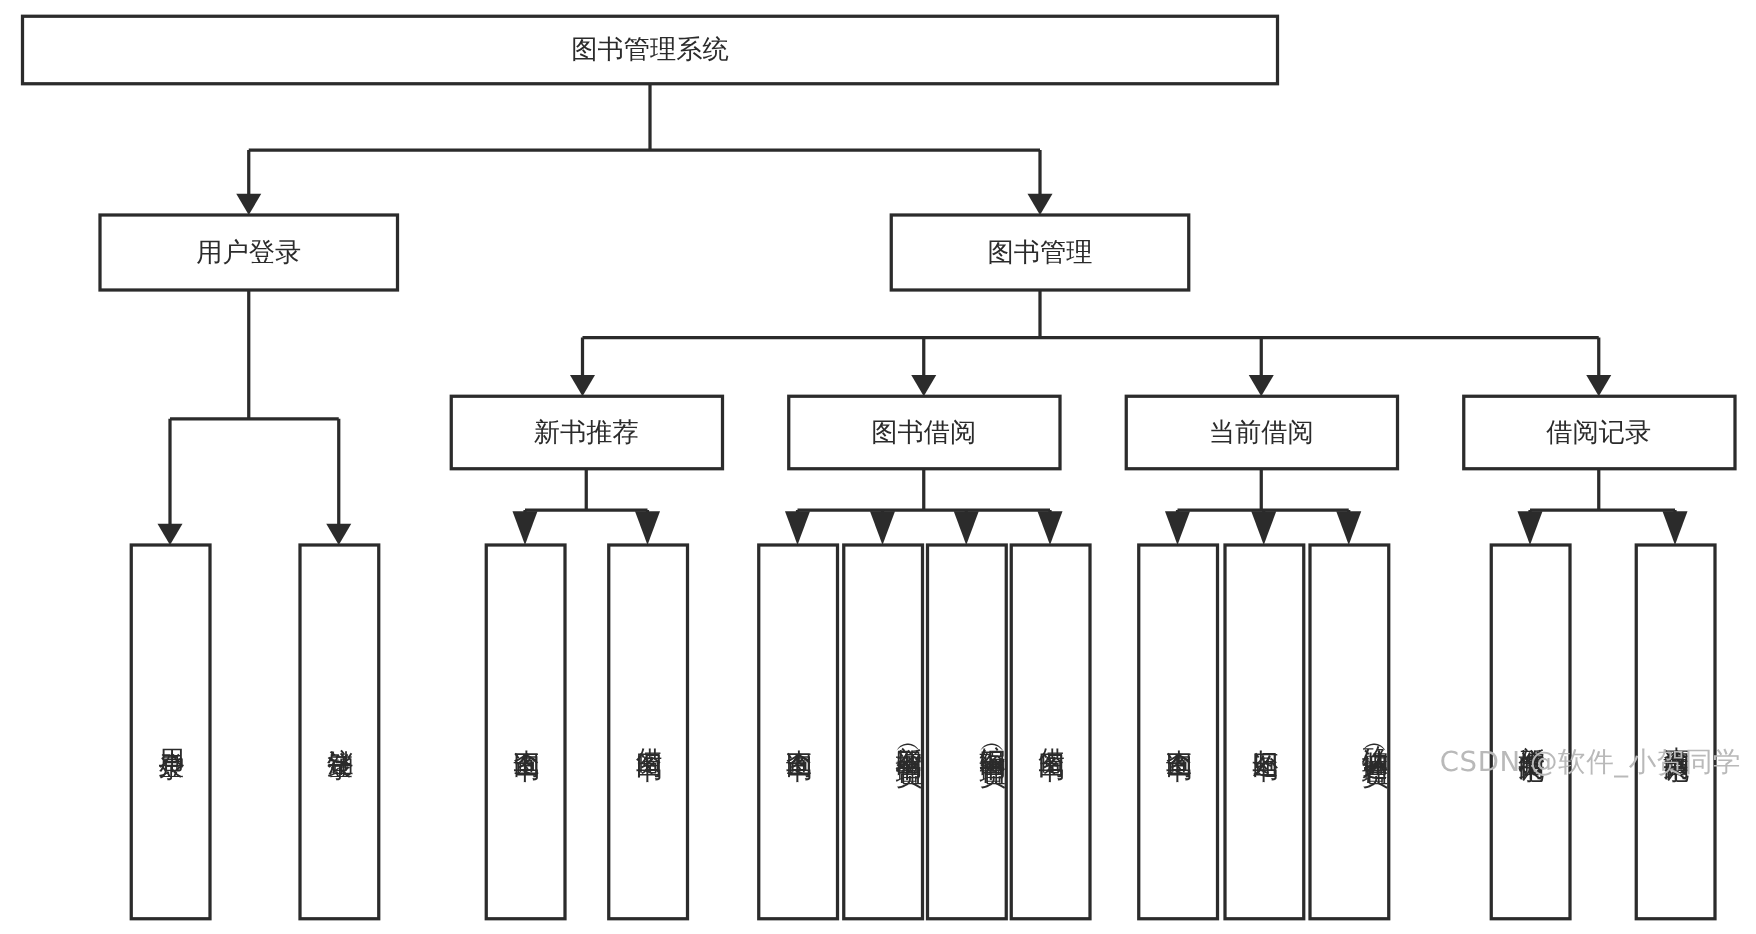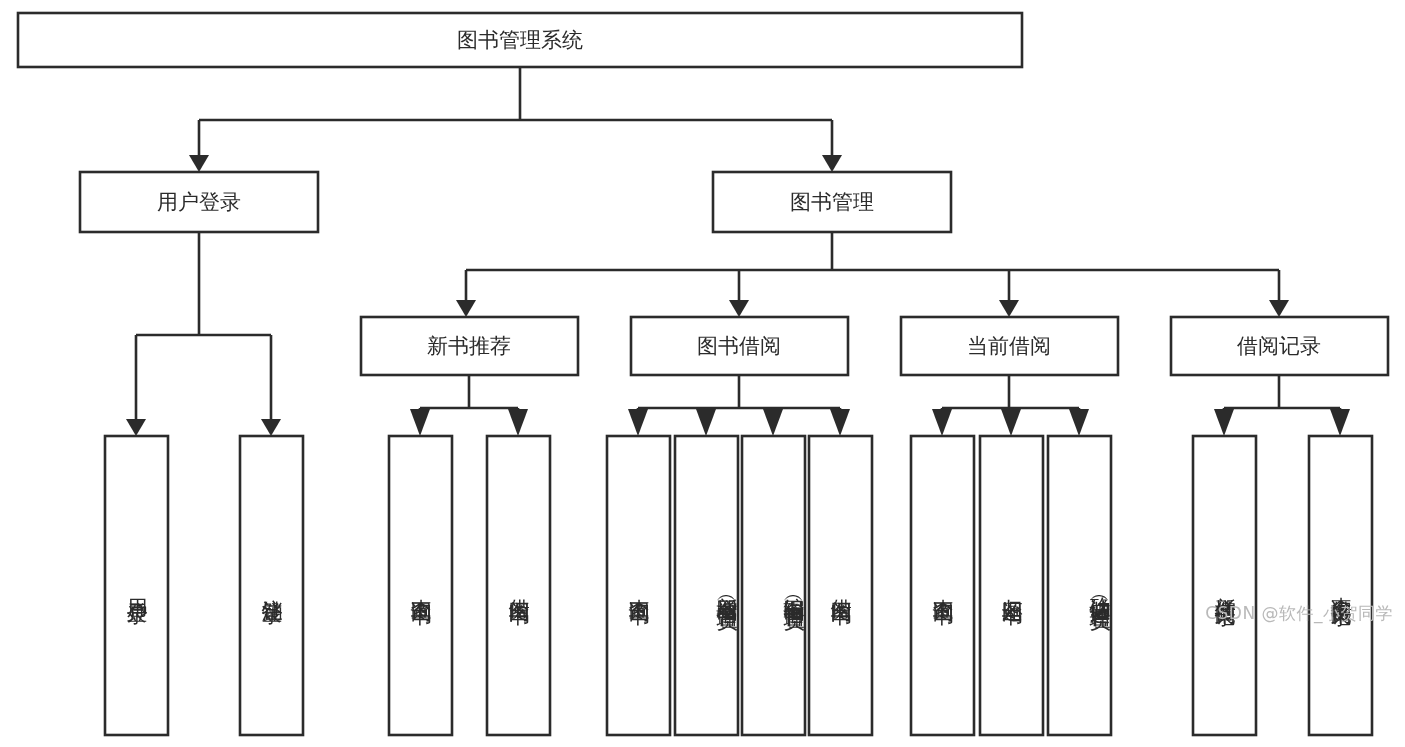--- a/index.html
+++ b/index.html
@@ -67,21 +67,21 @@
     user-select: none;
   }
   .leaf-label.centered {
     align-items: center;
   }
   .watermark {
     position: absolute;
     right: 12px;
     bottom: 6px;
     font-family: "DejaVu Sans", "Liberation Sans", sans-serif;
-    font-size: 17px;
+    font-size: 22px;
     color: #b9b9b9;
     letter-spacing: 0.5px;
     white-space: nowrap;
     user-select: none;
     margin-top: 13px;
   }
 </style>
 </head>
 <body>
 

